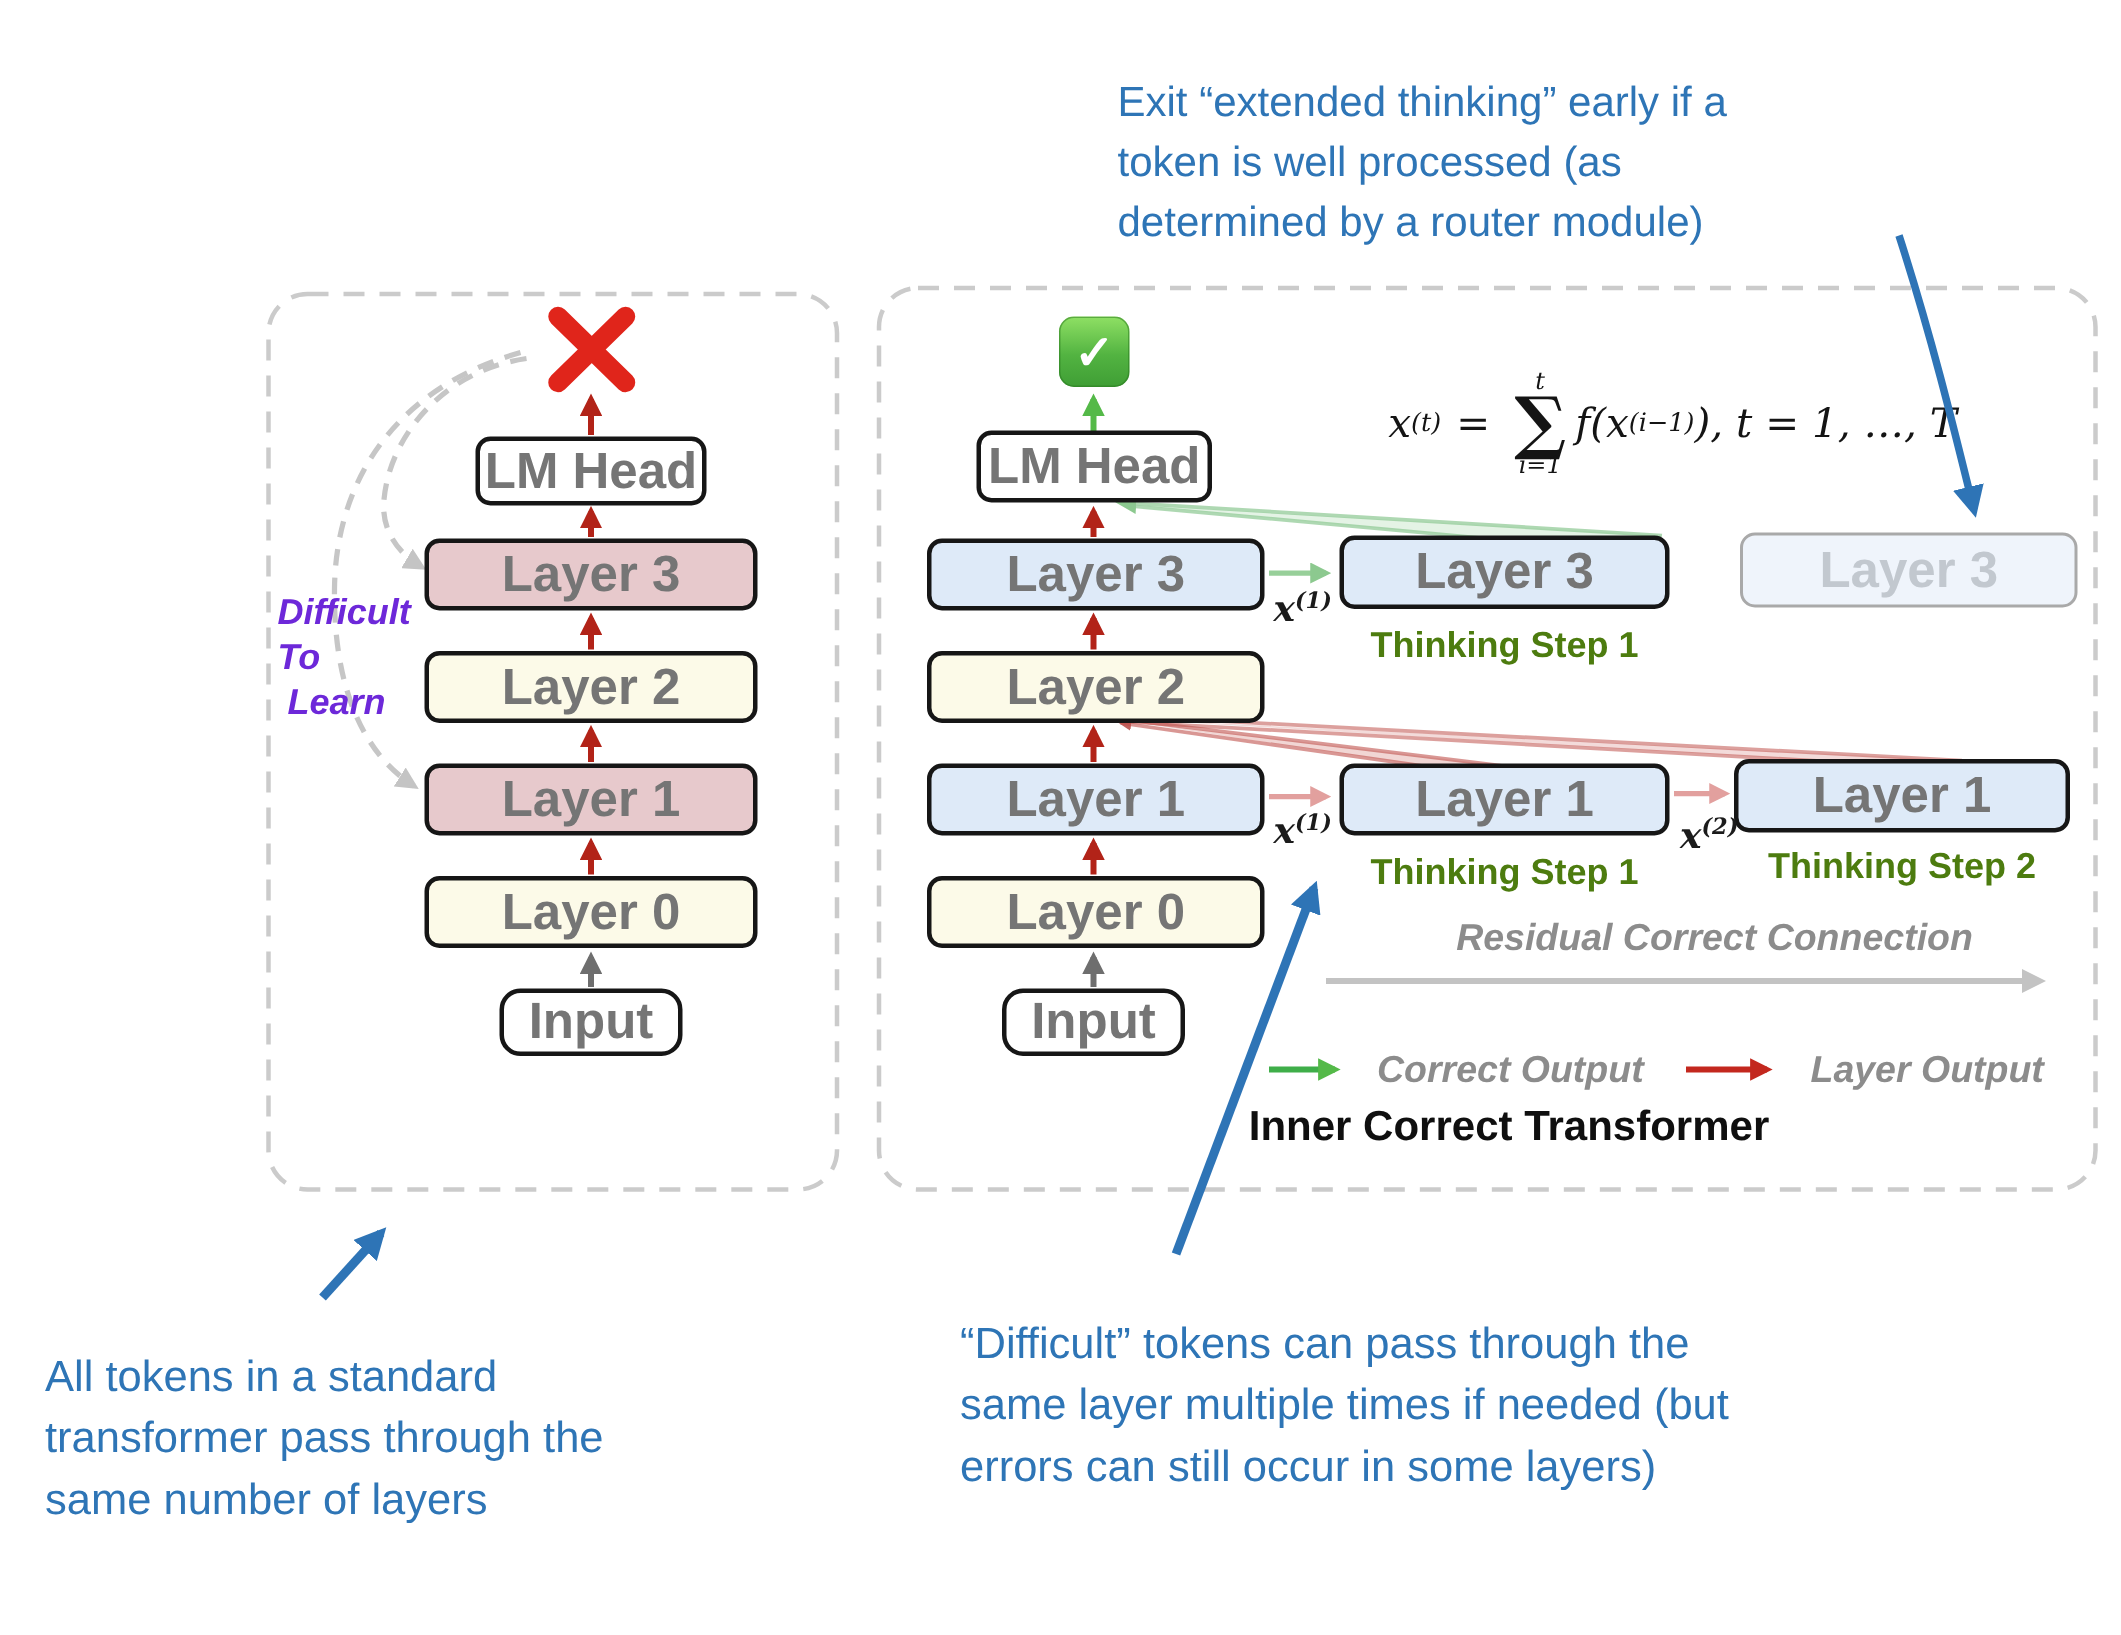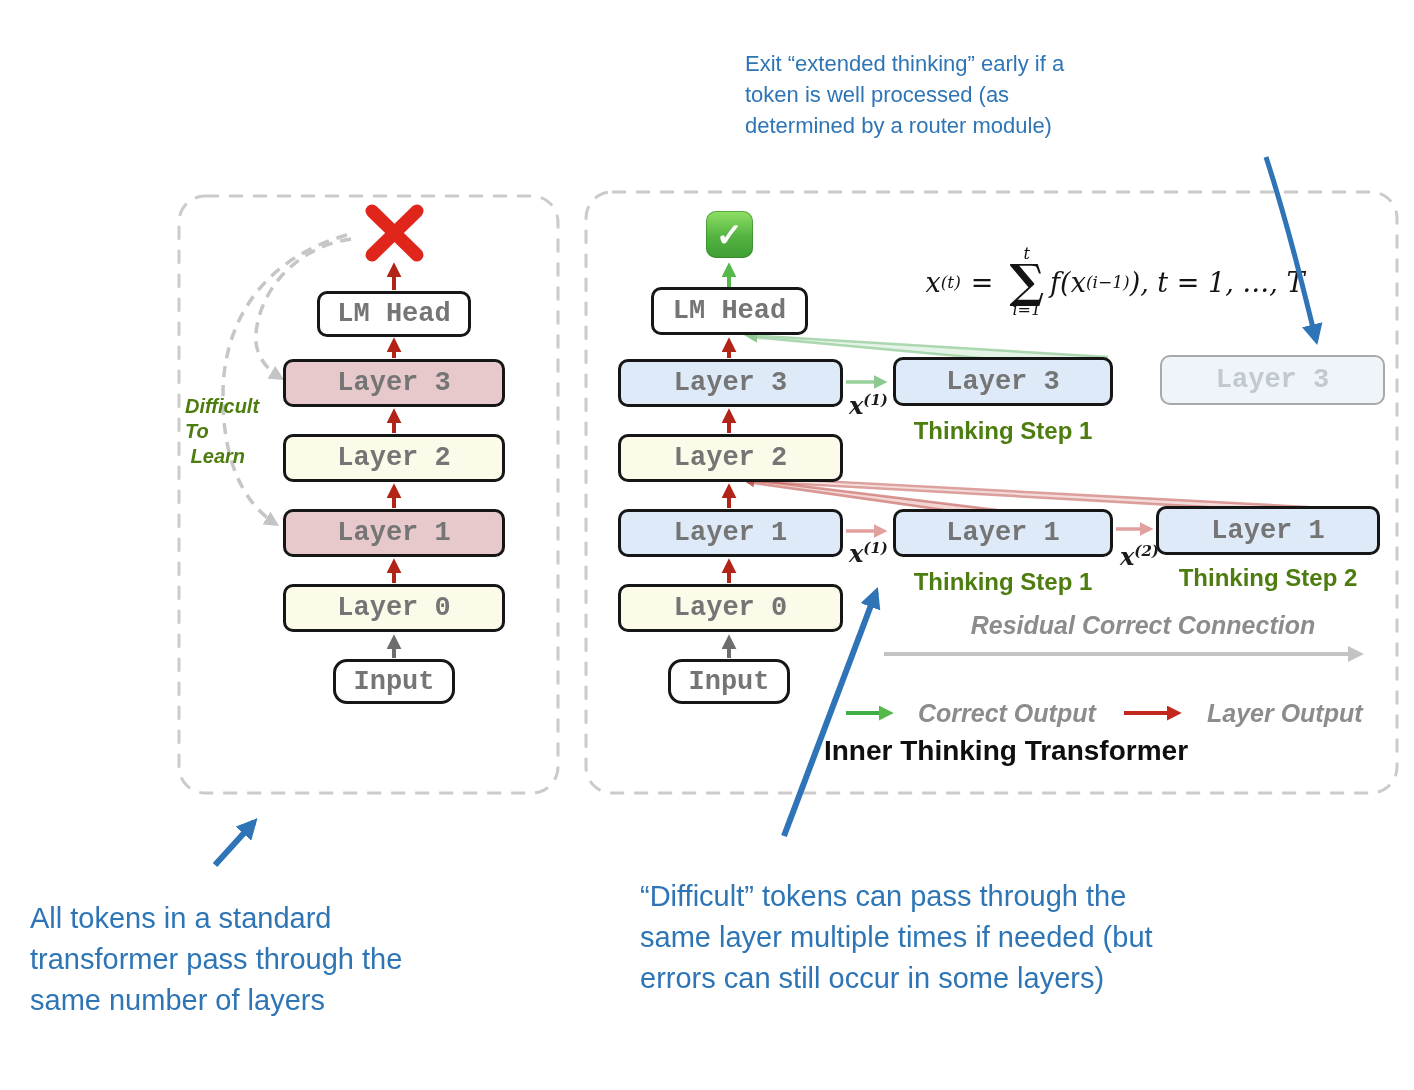--- a/index.html
+++ b/index.html
@@ -1,34 +1,34 @@
 <!DOCTYPE html>
 <html><head>
 <meta charset="utf-8">
 <style>
   html,body{margin:0;padding:0;background:#ffffff;}
   #stage{position:relative;width:1414px;height:1090px;background:#fff;overflow:hidden;
          font-family:"Liberation Sans",sans-serif;}
   svg.layer{position:absolute;left:0;top:0;pointer-events:none;}
   .box{position:absolute;box-sizing:border-box;border:3px solid #161616;border-radius:10px;
        display:flex;align-items:center;justify-content:center;
-       font-weight:700;font-size:27px;color:#757575;background:#fff;font-family:Liberation Mono, monospace;}
+       font-weight:700;font-size:34px;color:#757575;background:#fff;}
   .pink{background:#E7C9CC;}
   .cream{background:#FCFAE8;}
   .blu{background:#DEEAF8;}
   .white{background:#ffffff;}
   .io{border-radius:14px;}
   .faded{background:#EFF4FB;border-color:#A9A9A9;border-width:2.5px;color:#C2C8CF;}
   .caption{position:absolute;font-weight:700;font-size:24px;color:#4d7c0f;text-align:center;}
   .title{position:absolute;font-weight:800;font-size:28px;color:#0f0f0f;text-align:center;}
   .annotation{position:absolute;font-weight:400;color:#2E75B6;white-space:pre-line;line-height:1.42;}
-  .ann-lg{font-size:22px;}
+  .ann-lg{font-size:28px;}
   .ann-md{font-size:29px;}
   .grayital{position:absolute;font-style:italic;font-weight:700;color:#8C8C8C;font-size:25px;}
-  .difficult{position:absolute;font-style:italic;font-weight:700;font-size:20px;color:#4d7c0f;
+  .difficult{position:absolute;font-style:italic;font-weight:700;font-size:24px;color:#6d28d9;
              white-space:pre-wrap;line-height:1.24;}
   .xlabel{position:absolute;font-family:"DejaVu Serif",serif;font-style:italic;
           font-size:24px;color:#1b1b1b;font-weight:600;}
   .xlabel sup{font-size:15px;vertical-align:9px;}
   .formula{position:absolute;display:flex;align-items:center;justify-content:center;
            font-family:"DejaVu Serif",serif;font-style:italic;font-size:27px;color:#141414;}
   .formula sup{font-size:17px;vertical-align:12px;}
   .mrel{margin:0 10px;font-style:normal;}
   .sigma{display:inline-flex;flex-direction:column;align-items:center;margin:0 6px;line-height:1;}
   .sig-sym{font-size:46px;font-style:normal;font-weight:600;line-height:.85;}
@@ -177,21 +177,21 @@
     </span>
     <span>f(x</span>
       <sup>(i−1)</sup>
     <span>), t = 1, …, T</span>
   </div>
 
   <div class="grayital" style="left:958px;top:611px;width:370px;text-align:center">Residual Correct Connection</div>
   <div class="grayital" style="left:918px;top:699px">Correct Output</div>
   <div class="grayital" style="left:1207px;top:699px">Layer Output</div>
 
-  <div class="title" style="left:700px;top:735px;width:612px">Inner Thinking Transformer</div>
+  <div class="title" style="left:700px;top:735px;width:612px">Inner Correct Transformer</div>
 
   <div class="annotation ann-lg" style="left:745px;top:48px;width:560px">Exit “extended thinking” early if a
 token is well processed (as
 determined by a router module)</div>
   <div class="annotation ann-md" style="left:30px;top:898px;width:500px">All tokens in a standard
 transformer pass through the
 same number of layers</div>
   <div class="annotation ann-md" style="left:640px;top:876px;width:660px">“Difficult” tokens can pass through the
 same layer multiple times if needed (but
 errors can still occur in some layers)</div>

